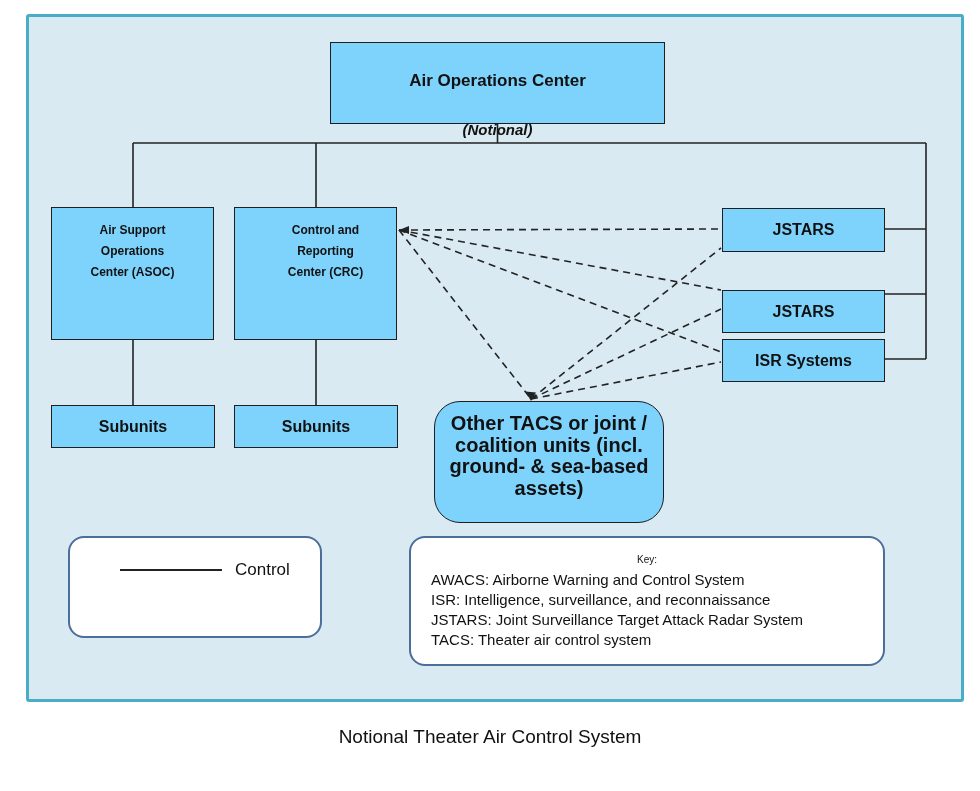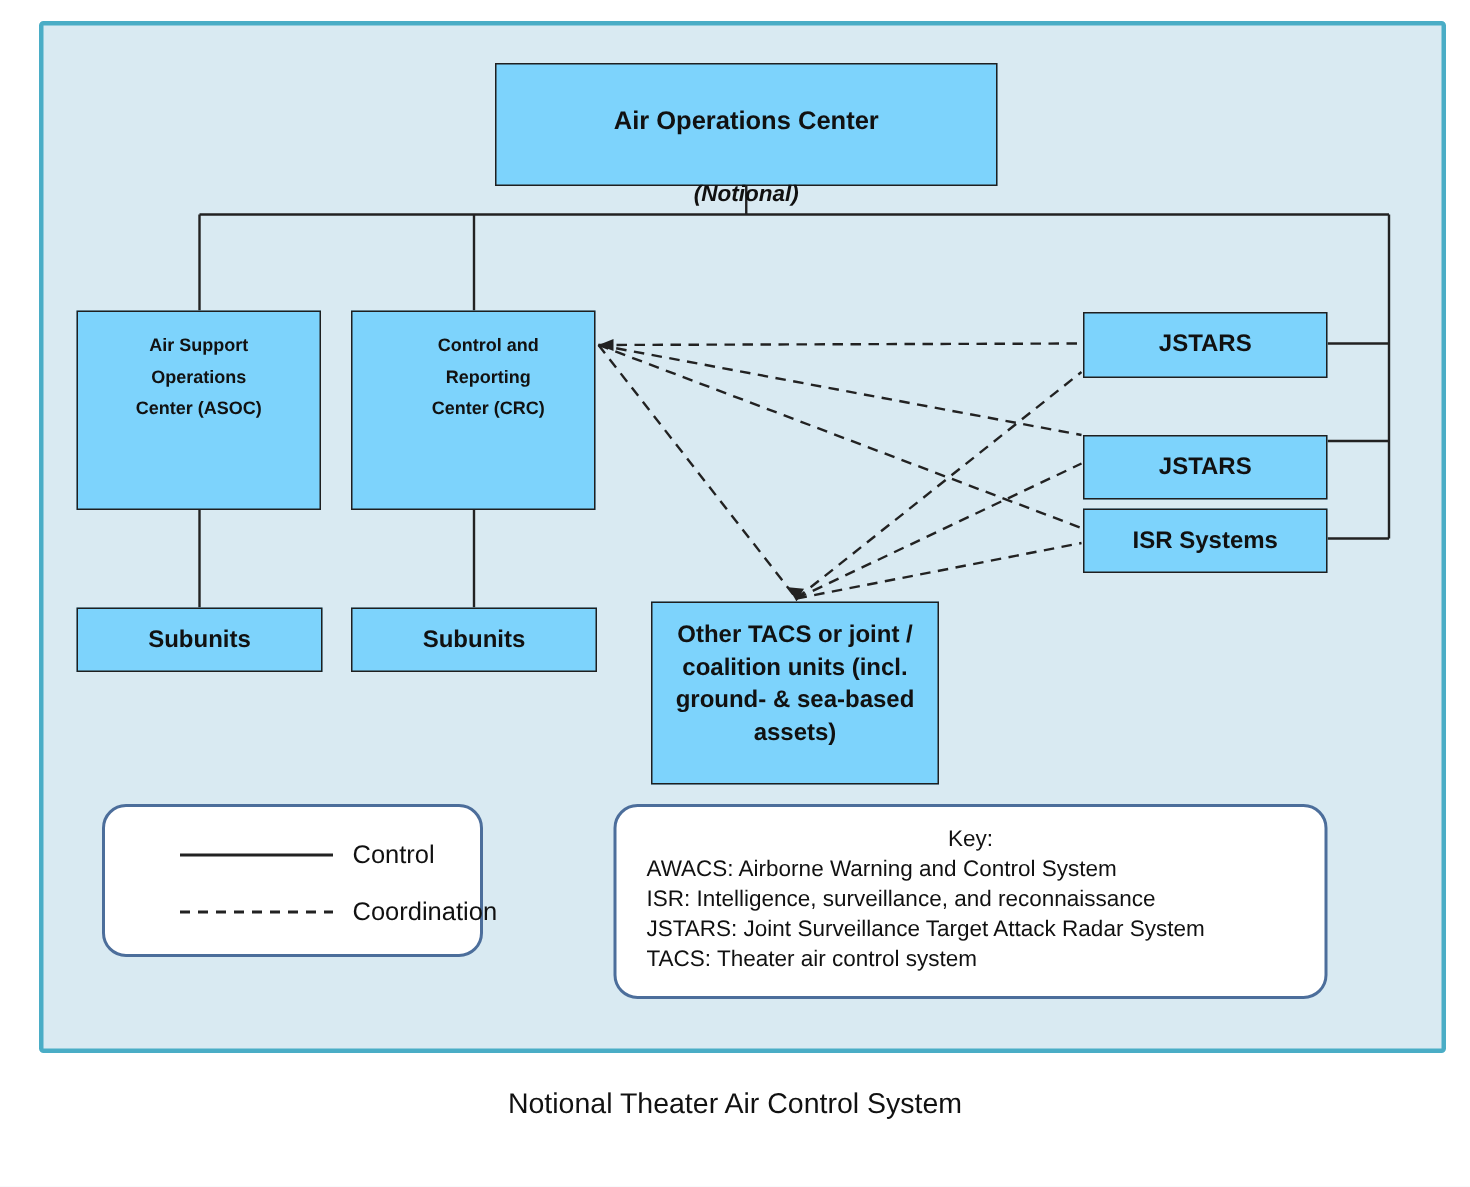--- a/index.html
+++ b/index.html
@@ -45,21 +45,21 @@
   .node-aoc   { left: 330px; top: 42px;  width: 335px; height: 82px; }
   .node-aoc .aoc-title { font-size: 17px; padding-top: 10px; }
   .node-aoc .aoc-sub   { font-size: 15px; font-style: italic; padding-top: 12px; }
   .node-asoc  { left: 51px;  top: 207px; width: 163px; height: 133px; }
   .node-crc   { left: 234px; top: 207px; width: 163px; height: 133px; padding-left: 20px; }
   .node-awacs { left: 722px; top: 208px; width: 163px; height: 44px; }
   .node-jstars{ left: 722px; top: 274px; width: 163px; height: 43px; margin-top: 16px; }
   .node-isr   { left: 722px; top: 339px; width: 163px; height: 43px; }
   .node-sub1  { left: 51px;  top: 405px; width: 164px; height: 43px; }
   .node-sub2  { left: 234px; top: 405px; width: 164px; height: 43px; }
-  .node-other { left: 434px; top: 401px; width: 192px; height: 122px; font-size: 16px; line-height: 21.5px; padding-top: 11px; }
+  .node-other { left: 434px; top: 401px; width: 230px; height: 122px; font-size: 20px; line-height: 21.5px; padding-top: 11px; border-radius: 26px; }
   .roundbox {
     position: absolute;
     background: #ffffff;
     border: 2px solid #4c6e9b;
     border-radius: 16px;
   }
   .legend { left: 68px; top: 536px; width: 254px; height: 102px; text-align: right; }
   .legend-row { position: absolute; left: 0; width: 100%; height: 20px; }
   .legend-row.r0 { top: 22px; }
   .legend-row.r1 { top: 60px; }
@@ -69,21 +69,21 @@
   }
   .legend-sample.solid { background: #222; }
   .legend-sample.dashed {
     background: repeating-linear-gradient(90deg, #222 0 7px, transparent 7px 12px);
   }
   .legend-label {
     position: absolute; left: 165px; top: 0;
     font-size: 17px; line-height: 20px;
   }
   .keybox { left: 409px; top: 536px; width: 476px; height: 130px; padding: 12px 20px 0 20px; }
-  .key-title { text-align: center; font-size: 15px; line-height: 20px; }
+  .key-title { text-align: center; font-size: 10px; line-height: 20px; }
   .key-entry { text-align: left; font-size: 15px; line-height: 20px; }
   .caption {
     position: absolute;
     left: 0; top: 726px; width: 980px;
     text-align: center;
     font-size: 19px;
     font-weight: normal;
   }
 </style>
 </head>
@@ -146,24 +146,20 @@
   <div class="node node-other">Other TACS or joint /
 coalition units (incl.
 ground- &amp; sea-based
 assets)</div>
 
   <div class="roundbox legend">
     <div class="legend-row r0">
       <div class="legend-sample solid"></div>
       <div class="legend-label">Control</div>
     </div>
-    <div class="legend-row r1">
-      <div class="legend-sample dashed"></div>
-      <div class="legend-label">Coordination</div>
-    </div>
   </div>
 
   <div class="roundbox keybox">
     <div class="key-title">Key:</div>
     <div class="key-entry">AWACS: Airborne Warning and Control System</div>
     <div class="key-entry">ISR: Intelligence, surveillance, and reconnaissance</div>
     <div class="key-entry">JSTARS: Joint Surveillance Target Attack Radar System</div>
     <div class="key-entry">TACS: Theater air control system</div>
   </div>
 

